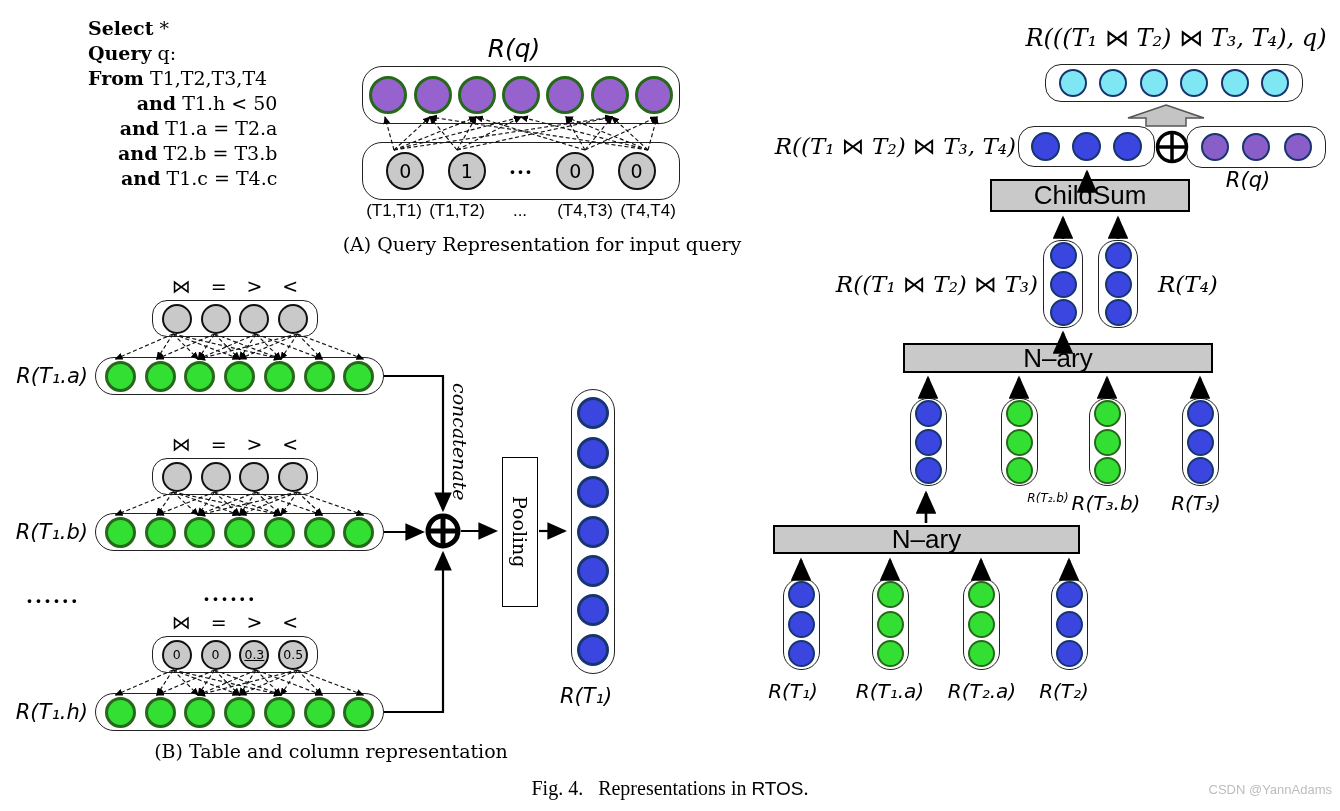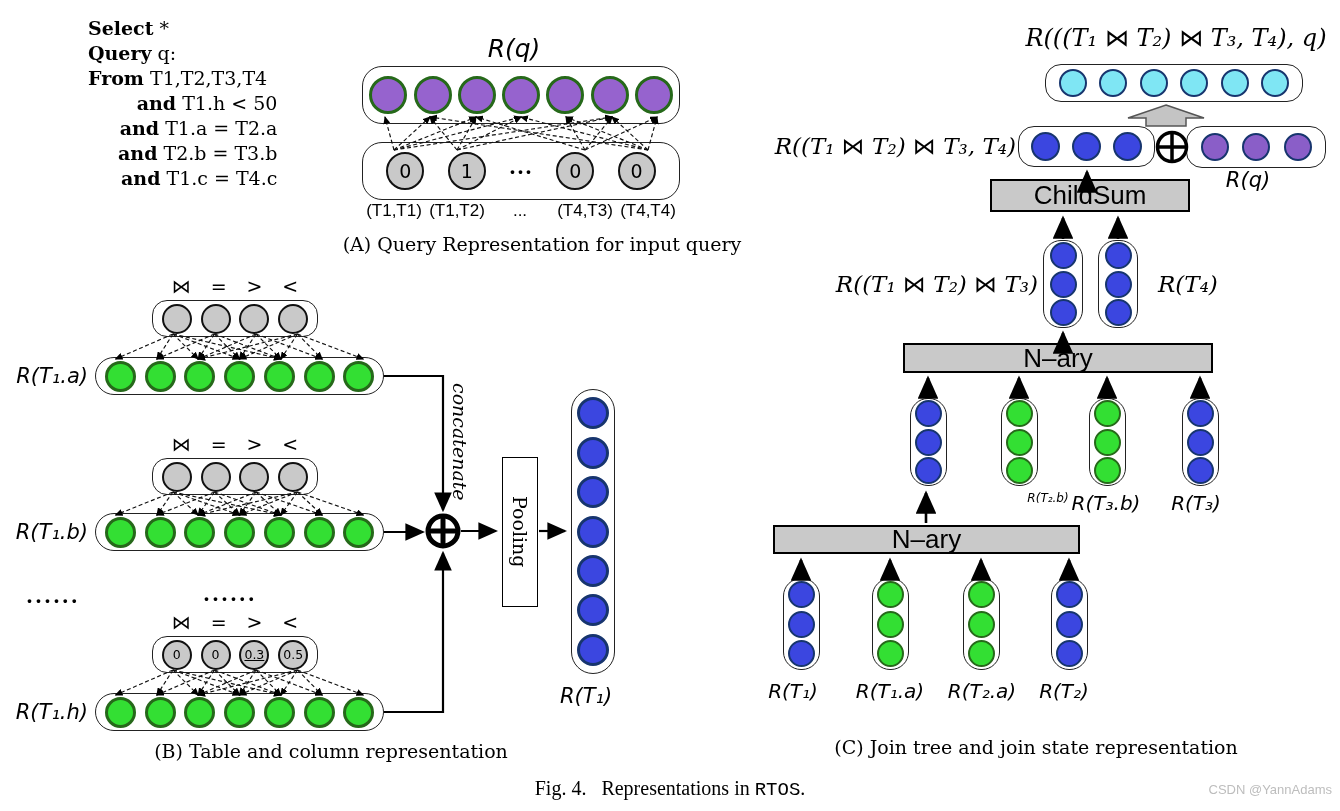--- a/index.html
+++ b/index.html
@@ -39,21 +39,21 @@
   .graybox{position:absolute;background:#C9C9C9;border:2.3px solid #000;display:flex;align-items:center;
            justify-content:center;font-family:"Liberation Sans",sans-serif;font-size:26px;box-sizing:border-box;z-index:2;}
   .vtext{writing-mode:vertical-rl;font-family:"DejaVu Serif",serif;font-size:19px;white-space:nowrap;}
   .pooling{position:absolute;background:#fff;border:1.6px solid #000;display:flex;align-items:center;
            justify-content:center;box-sizing:border-box;z-index:2;}
   svg.overlay{position:absolute;left:0;top:0;z-index:4;pointer-events:none;}
   .dash{stroke:#111;stroke-width:1.15;stroke-dasharray:4 2.6;fill:none;}
   .solid{stroke:#000;stroke-width:2.2;fill:none;}
   .solid-c{stroke:#000;stroke-width:2.6;fill:none;}
   .figcap{font-family:"Liberation Serif",serif;font-size:20px;white-space:nowrap;z-index:3;}
-  .figcap .mono{font-family:Liberation Mono, monospace;font-size:19px;}
+  .figcap .mono{font-family:Liberation Sans, sans-serif;font-size:19px;}
   .watermark{font-family:"Liberation Sans",sans-serif;font-size:13px;z-index:3;}
 </style>
 </head>
 <body>
 
 <div class="canvas">
 
   <div class="abs query" style="left:88px;top:16px;">
       <div class="qline"><b>Select</b> *</div>
       <div class="qline"><b>Query</b> q:</div>
@@ -274,21 +274,20 @@
       <span class="node" style="background: rgb(59, 70, 224); border-color: rgb(23, 53, 110);"></span>
       <span class="node" style="background: rgb(59, 70, 224); border-color: rgb(23, 53, 110);"></span>
       <span class="node" style="background: rgb(59, 70, 224); border-color: rgb(23, 53, 110);"></span>
     </div>
 
   <div class="abs lbl-sans-i cx" style="left:793px;top:679px;font-size:20px;">R(T₁)</div>
   <div class="abs lbl-sans-i cx" style="left:890px;top:679px;font-size:20px;">R(T₁.a)</div>
   <div class="abs lbl-sans-i cx" style="left:982px;top:679px;font-size:20px;">R(T₂.a)</div>
   <div class="abs lbl-sans-i cx" style="left:1064px;top:679px;font-size:20px;">R(T₂)</div>
 
-  <div class="abs cap cx" style="left:1036px;top:736px;">(C) Join tree and join state representation</div>
 
   <div class="abs figcap cx" style="left:670px;top:777px;">
     <span>Fig. 4.</span>&nbsp;&nbsp;
     <span>Representations in</span>
     <span class="mono">RTOS</span><span>.</span>
   </div>
   <div class="abs watermark" style="right:8px;top:782px;color:#BDBDBD;">CSDN @YannAdams</div>
 
   <svg class="overlay" width="1340" height="811" viewBox="0 0 1340 811">
     <defs>

